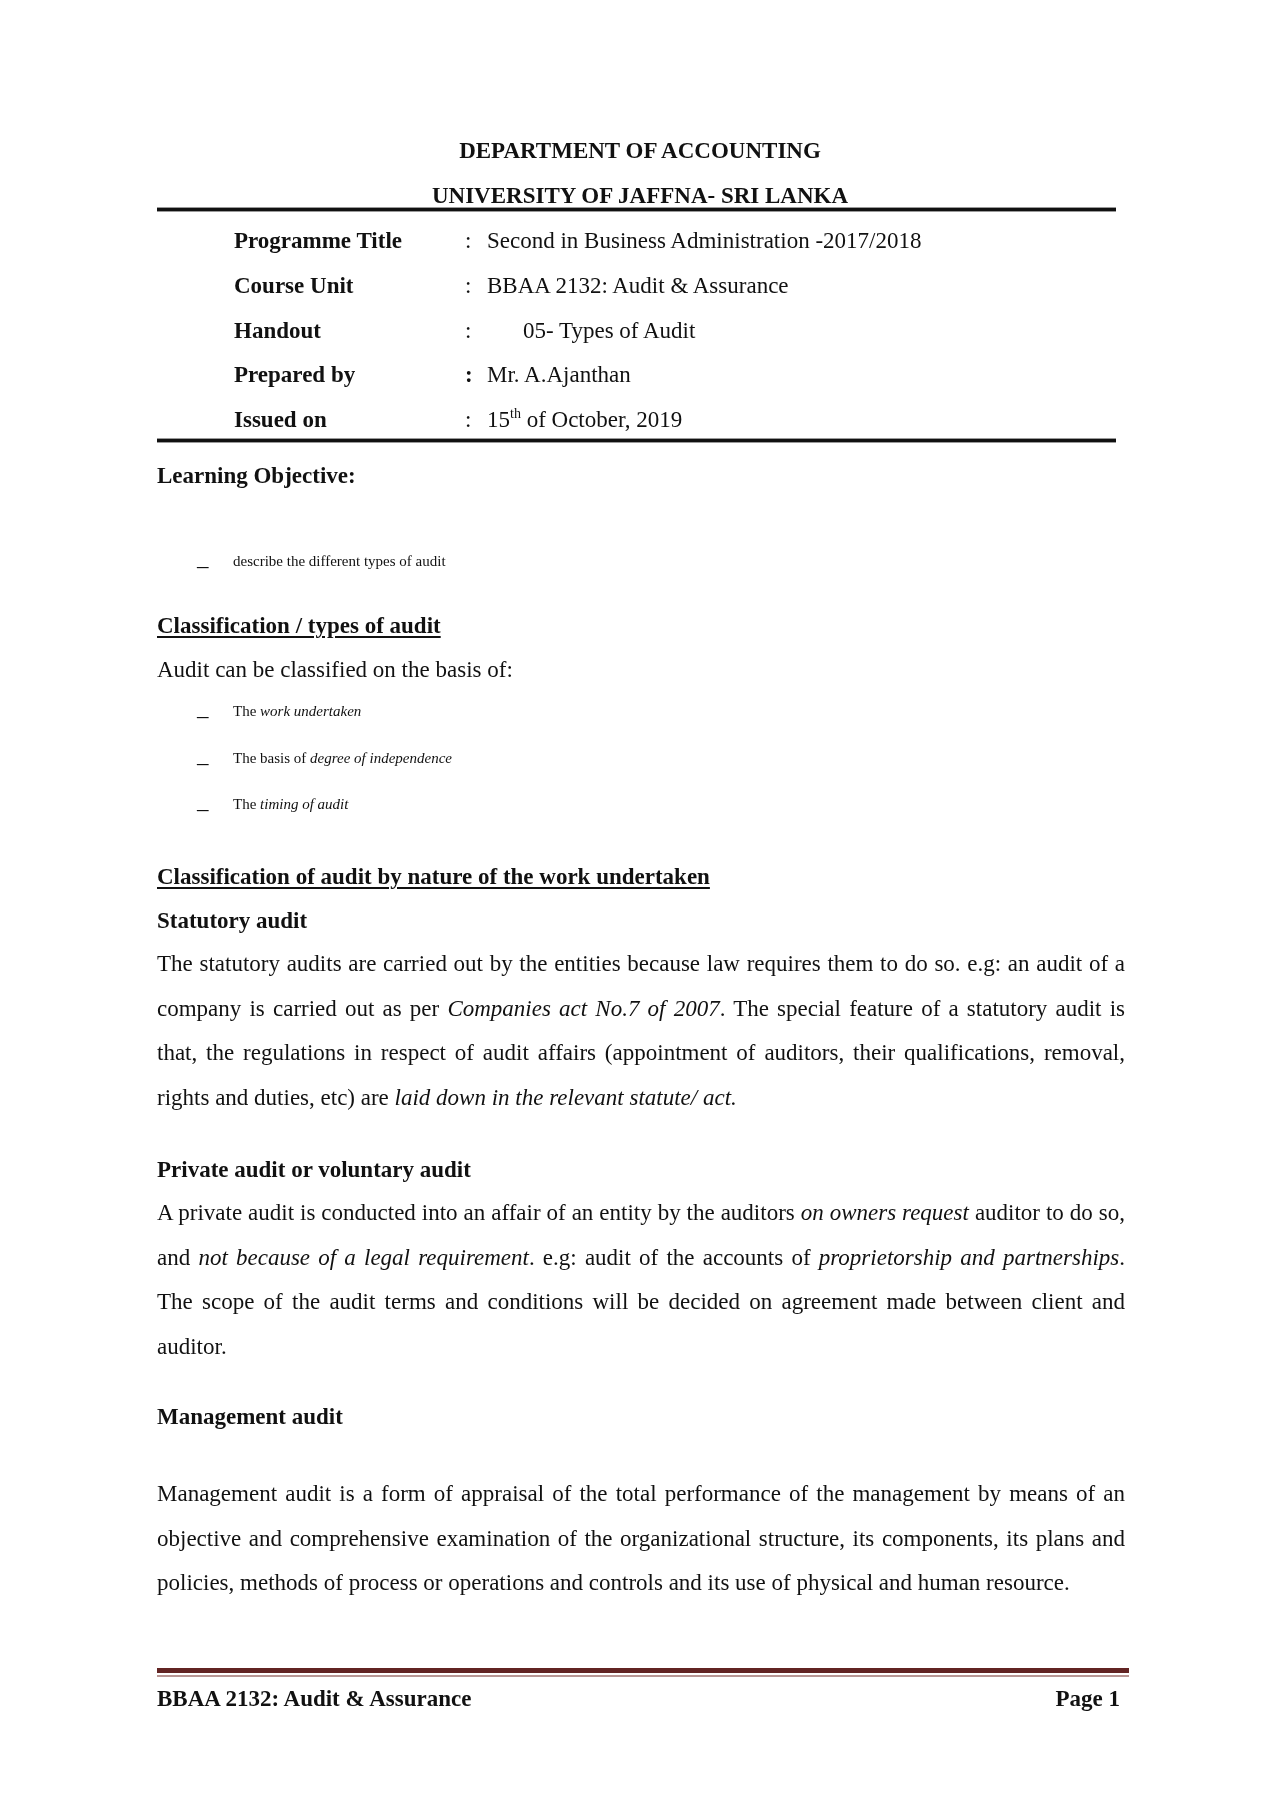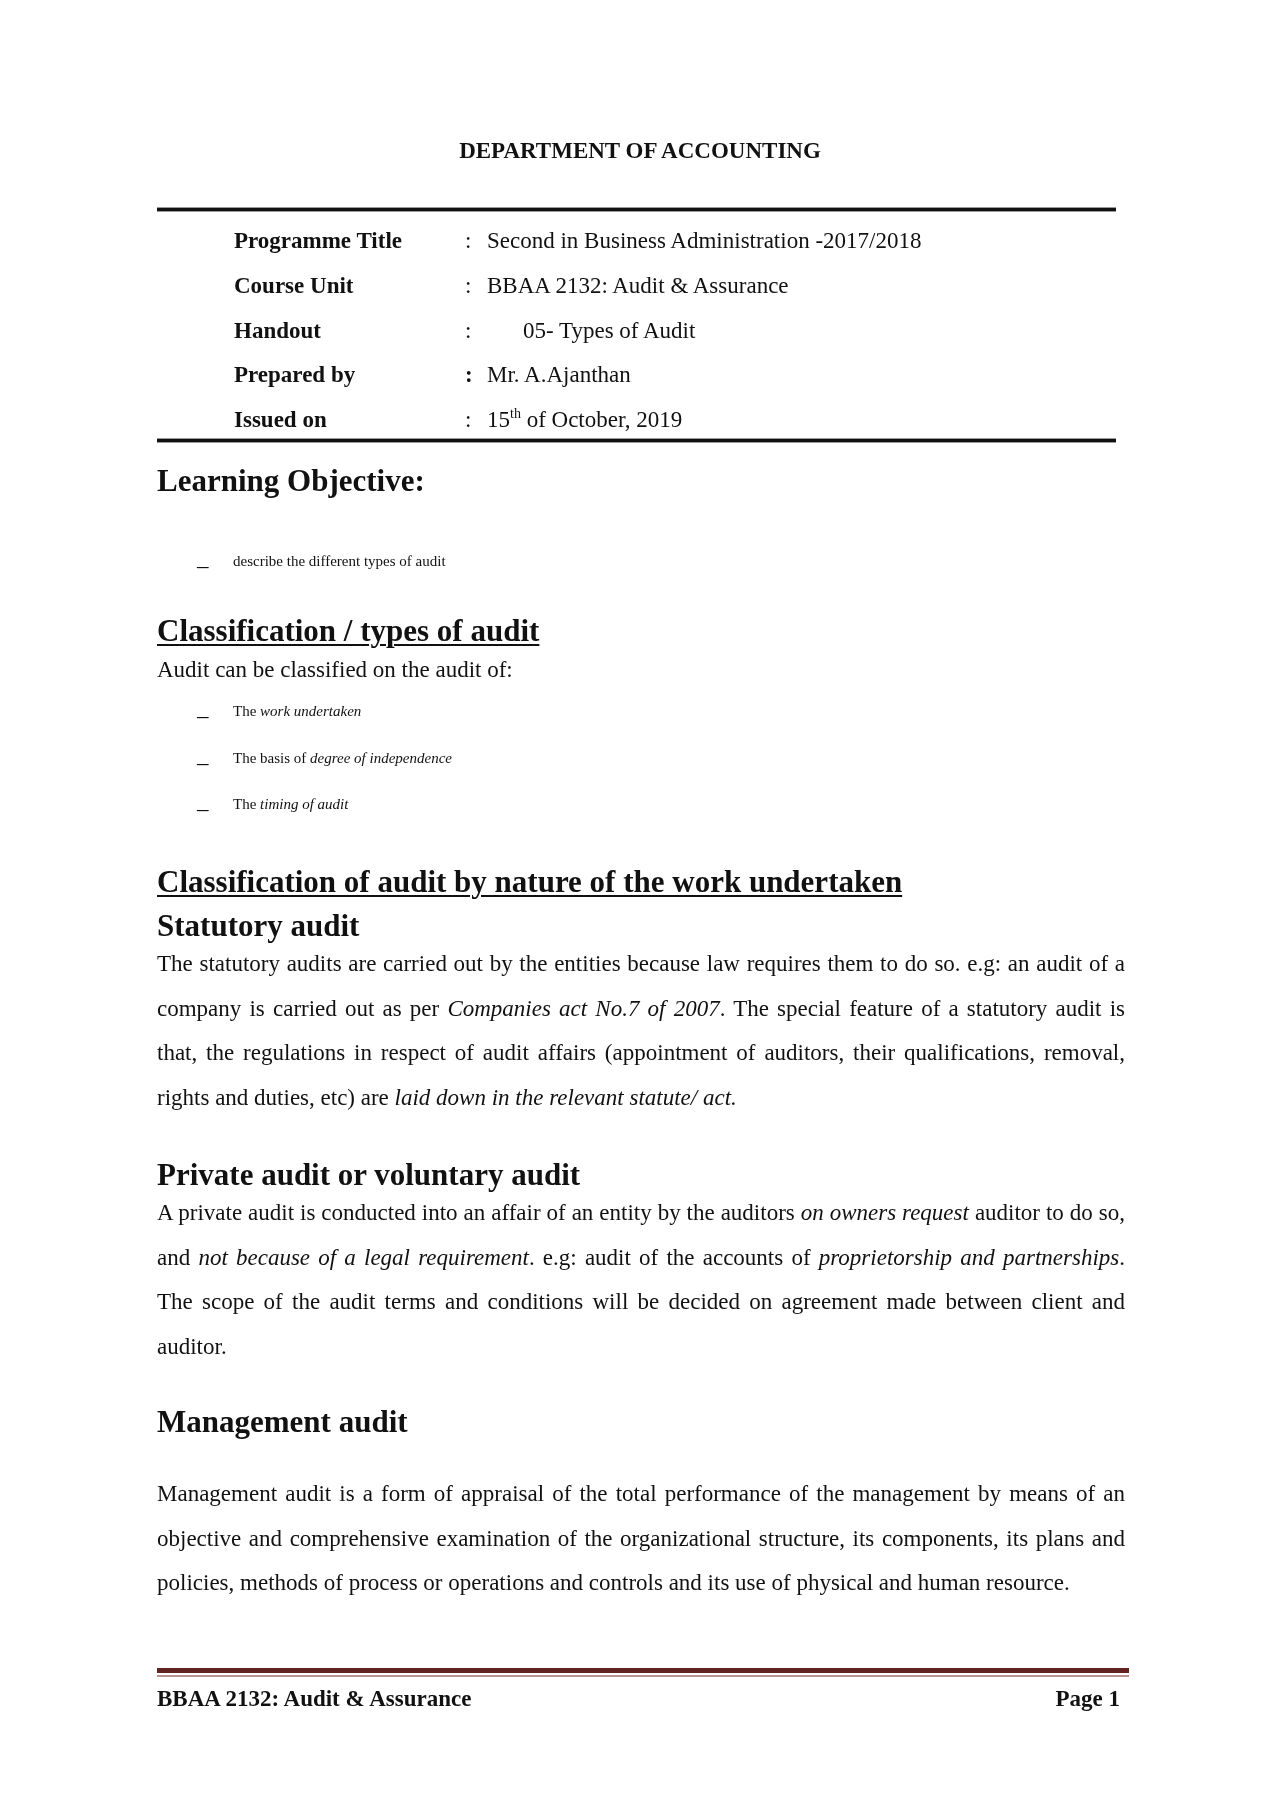--- a/index.html
+++ b/index.html
@@ -8,39 +8,40 @@
   .page { position: absolute; left: 0; top: 0; width: 1280px; height: 1397px; }
   .abs { position: absolute; white-space: nowrap; }
   .title { left: 0; width: 1280px; text-align: center; font-weight: bold; font-size: 23px; }
   .rule { position: absolute; left: 157px; width: 959px; height: 3px; background: #111;
           box-shadow: 0 -1px 0 #9a9a9a, 0 1px 0 #9a9a9a; }
   .meta-label { left: 234px; font-weight: bold; font-size: 23px; }
   .meta-colon { left: 465px; font-size: 23px; }
   .meta-colon.bold { font-weight: bold; }
   .meta-value { left: 487px; font-size: 23px; }
   .meta-value sup { font-size: 14px; vertical-align: 9px; line-height: 0; }
-  .h { left: 157px; font-weight: bold; font-size: 31px; }
+  .h { left: 157px; font-weight: bold; font-size: 23px; }
   .h.u { text-decoration: underline; text-decoration-thickness: 2px; text-underline-offset: 3px; }
   .t { left: 157px; font-size: 23px; }
   .dash { left: 197px; font-size: 23px; }
   .btext { left: 233px; font-size: 15px; }
   .para { position: absolute; left: 157px; width: 968px; font-size: 23px; line-height: 44.5px;
           text-align: justify; text-align-last: left; }
   .para i, .btext i { font-style: italic; }
   .footer-rule-thick { position: absolute; left: 157px; width: 972px; top: 1668px; height: 5px; background: #622423; }
   .footer-rule-thin { position: absolute; left: 157px; width: 972px; top: 1675px; height: 2px; background: #b99694; }
   .footer-left { left: 157px; top: 1686px; font-weight: bold; font-size: 23px; }
   .footer-right { right: 160px; top: 1686px; font-weight: bold; font-size: 23px; }
 </style>
 </head>
 <body>
 
 <div class="page">
 
   <div class="abs title" style="top:138px;">DEPARTMENT OF ACCOUNTING</div>
+  <div class="abs title" style="top:183px;">UNIVERSITY OF JAFFNA- SRI LANKA</div>
   <div class="rule" style="top:208px;"></div>
 
   <div>
     <div class="abs meta-label" style="top:228px;">Programme Title</div>
     <div class="abs meta-colon" style="top:228px;">:</div>
     <div class="abs meta-value" style="top:228px;">Second in Business Administration -2017/2018</div>
 
     <div class="abs meta-label" style="top:273px;">Course Unit</div>
     <div class="abs meta-colon" style="top:273px;">:</div>
     <div class="abs meta-value" style="top:273px;">BBAA 2132: Audit &amp; Assurance</div>
@@ -57,21 +58,21 @@
     <div class="abs meta-colon" style="top:407px;">:</div>
     <div class="abs meta-value" style="top:407px;"><span>15</span><sup>th</sup><span> of October, 2019</span></div>
   </div>
   <div class="rule" style="top:439px;"></div>
 
   <div class="abs h" style="top:463px;">Learning Objective:</div>
   <div class="abs dash" style="top:553px;">–</div>
   <div class="abs btext" style="top:553px;">describe the different types of audit</div>
 
   <div class="abs h u" style="top:613px;">Classification / types of audit</div>
-  <div class="abs t" style="top:657px;">Audit can be classified on the audit of:</div>
+  <div class="abs t" style="top:657px;">Audit can be classified on the basis of:</div>
 
   <div class="abs dash" style="top:703px;">–</div>
   <div class="abs btext" style="top:703px;"><span>The </span><i>work undertaken</i></div>
 
   <div class="abs dash" style="top:750px;">–</div>
   <div class="abs btext" style="top:750px;"><span>The basis of </span><i>degree of independence</i></div>
 
   <div class="abs dash" style="top:796px;">–</div>
   <div class="abs btext" style="top:796px;"><span>The </span><i>timing of audit</i></div>
 

